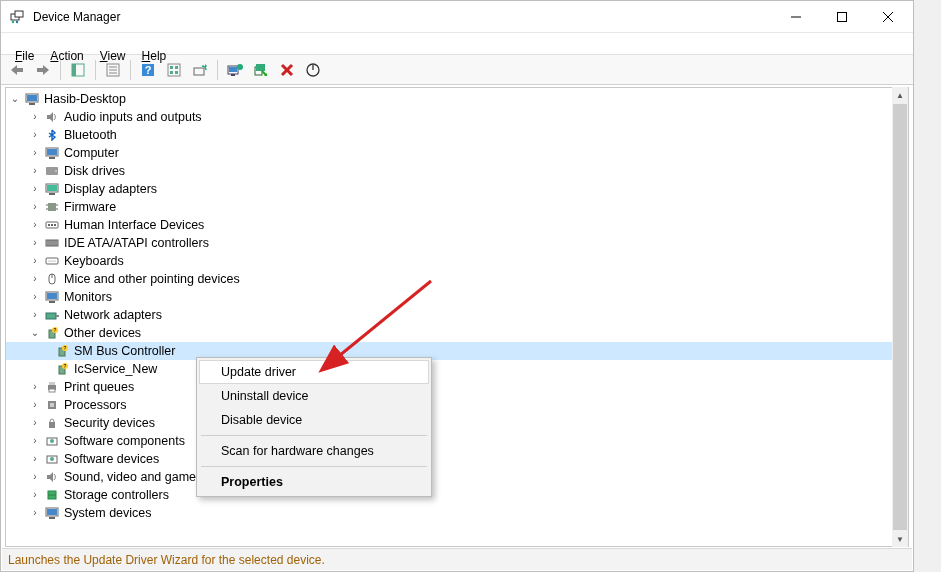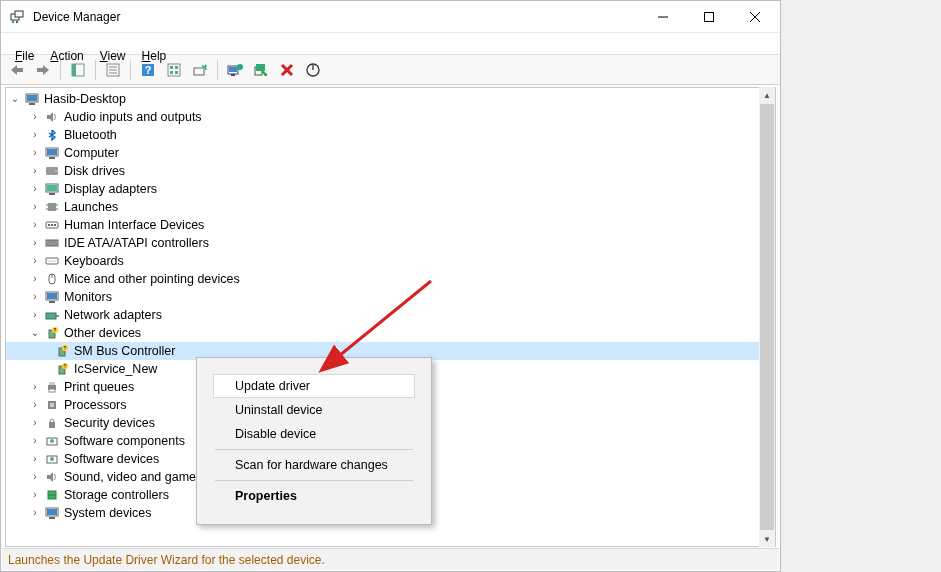--- a/index.html
+++ b/index.html
@@ -1,19 +1,19 @@
 <!DOCTYPE html>
 <html><head>
 <meta charset="utf-8">
 <style>
   * { box-sizing: border-box; font-family: "Segoe UI", Arial, sans-serif; }
   html, body { margin: 0; padding: 0; }
   body { width: 941px; height: 572px; background: #f0f0f0; position: relative; overflow: hidden; }
 
-  .window { position: absolute; top: 0; left: 0; width: 781px; height: 572px; background: #fff; border: 1px solid #bdbdbd; }
+  .window { position: absolute; top: 0; left: 0; width: 914px; height: 572px; background: #fff; border: 1px solid #bdbdbd; }
   .titlebar { display: flex; align-items: center; height: 32px; padding: 0 2px 0 8px; background: #fff; border-bottom: 1px solid #e8e8e8; }
   .titlebar-icon { width: 16px; height: 16px; margin-right: 8px; display: inline-flex; align-items: center; justify-content: center; }
   .titlebar-title { font-size: 12px; color: #000; flex: 1; }
   .win-controls { display: flex; }
   .win-btn { width: 46px; height: 32px; display: flex; align-items: center; justify-content: center; cursor: pointer; }
 
   .menubar { display: flex; align-items: center; height: 22px; padding: 0 6px; font-size: 12px; border-bottom: 1px solid #e0e0e0; }
   .menu-item { padding: 2px 8px; cursor: pointer; margin-top: 25px; }
   .menu-item u { text-decoration: underline; }
 
@@ -25,21 +25,21 @@
   .tree { font-size: 12.5px; color: #000; padding: 2px 0; }
   .node { display: flex; align-items: center; height: 18px; line-height: 18px; padding-right: 6px; cursor: default; white-space: nowrap; }
   .node.sel { background: #cde8ff; }
   .arrow { width: 14px; display: inline-flex; justify-content: center; color: #555; font-size: 10px; cursor: pointer; }
   .arrow.empty { visibility: hidden; }
   .dev-icon { width: 16px; height: 16px; margin: 0 4px 0 2px; display: inline-flex; align-items: center; justify-content: center; }
   .pad-0  { padding-left: 2px; }
   .pad-1  { padding-left: 22px; }
   .pad-2  { padding-left: 32px; }
 
-  .context-menu { position: absolute; top: 356px; left: 195px; width: 236px; background: #f2f2f2; border: 1px solid #bcbcbc; box-shadow: 3px 3px 6px rgba(0,0,0,0.25); font-size: 12.5px; padding: 16px; z-index: 50; }
+  .context-menu { position: absolute; top: 356px; left: 195px; width: 236px; background: #f2f2f2; border: 1px solid #bcbcbc; box-shadow: 3px 3px 6px rgba(0,0,0,0.25); font-size: 12.5px; padding: 2px; z-index: 50; }
   .cm-item { padding: 5px 6px 5px 22px; cursor: pointer; }
   .cm-item:hover, .cm-item.hovered { background: #fff; border: 1px solid #d8d8d8; padding: 4px 5px 4px 21px; }
   .cm-sep { height: 1px; background: #cfcfcf; margin: 3px 2px; }
   .cm-item.bold { font-weight: 600; }
 
   .statusbar { position: absolute; left: 1px; right: 1px; bottom: 1px; height: 22px; background: #f3f3f3; border-top: 1px solid #d8d8d8; font-size: 12px; color: #a16207; display: flex; align-items: center; padding: 0 6px; }
 
   .scroll-v { position: absolute; top: 86px; right: 5px; bottom: 24px; width: 16px; background: #f0f0f0; display:flex; flex-direction:column; }
   .scroll-v .arrow-btn { height:16px; display:flex; align-items:center; justify-content:center; font-size:8px; color:#555; }
   .scroll-v .thumb { flex:1; margin:1px; background:#cdcdcd; }
@@ -242,21 +242,21 @@
           <span class="arrow">›</span>
           <span class="dev-icon">
             <svg width="12" height="12">
               <rect x="2" y="2" width="8" height="8" fill="#898"></rect>
               <line x1="0" y1="4" x2="2" y2="4" stroke="#666"></line>
               <line x1="0" y1="8" x2="2" y2="8" stroke="#666"></line>
               <line x1="10" y1="4" x2="12" y2="4" stroke="#666"></line>
               <line x1="10" y1="8" x2="12" y2="8" stroke="#666"></line>
             </svg>
           </span>
-          <span>Launches</span>
+          <span>Firmware</span>
         </div>
       <div class="node pad-1">
           <span class="arrow">›</span>
           <span class="dev-icon">
             <svg width="14" height="10">
               <rect x="1" y="2" width="12" height="6" rx="1" fill="none" stroke="#666"></rect>
               <rect x="3" y="4" width="2" height="2" fill="#666"></rect>
               <rect x="6" y="4" width="2" height="2" fill="#666"></rect>
               <rect x="9" y="4" width="2" height="2" fill="#666"></rect>
             </svg>

